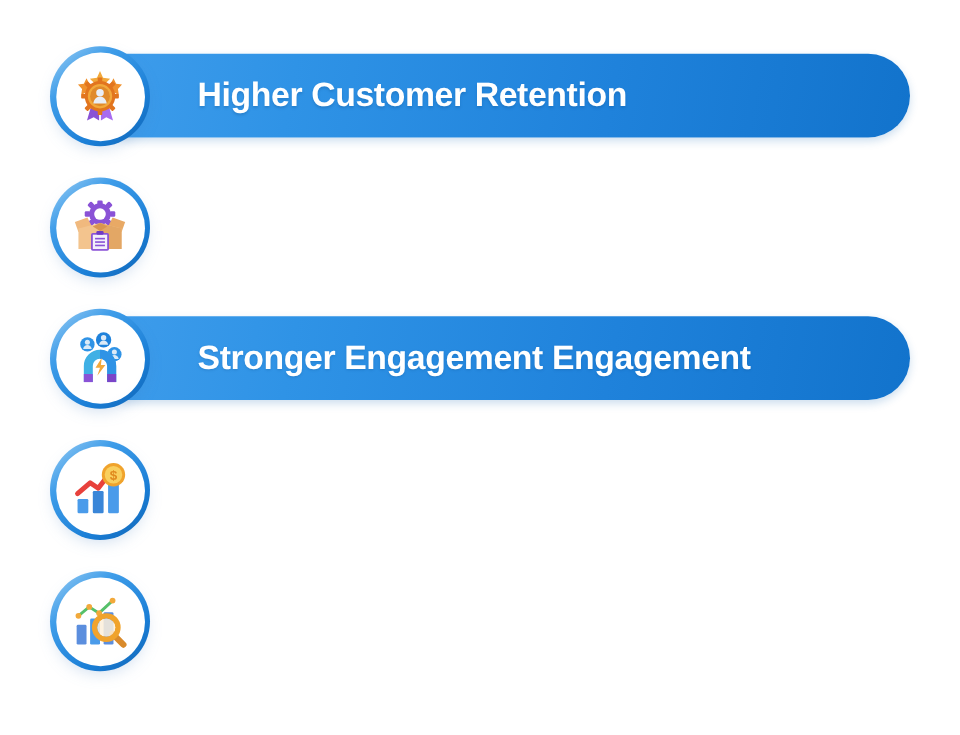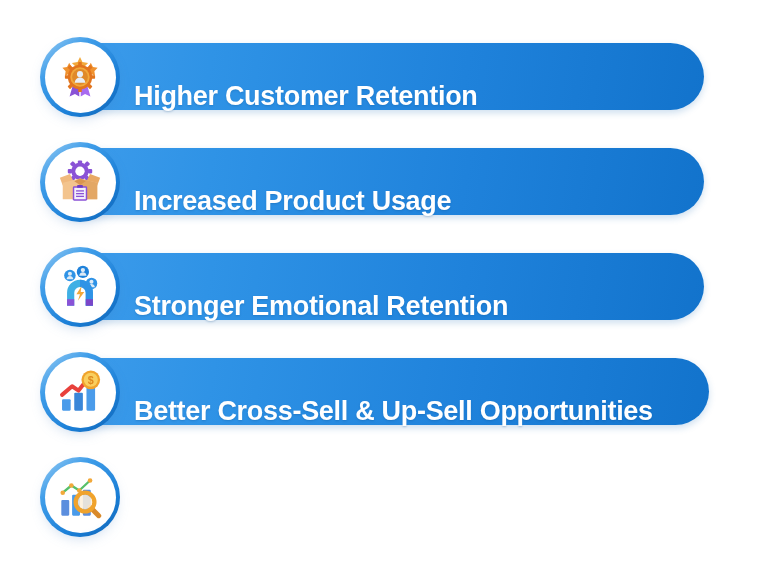--- a/index.html
+++ b/index.html
@@ -24,28 +24,28 @@
   .row {
     position: absolute;
     left: 0;
     width: 768px;
     height: 104px;
   }
 
   
   .bar {
     position: absolute;
-    left: 72px;
+    left: 96px;
     top: 6px;
     height: 67px;
     border-radius: 0 34px 34px 0;
     background: linear-gradient(100deg, #3d9ceb 0%, #2f93e6 22%, #1f82db 62%, #1273cc 100%);
     box-shadow: 0 3px 7px rgba(30, 110, 180, 0.22);
     display: flex;
-    align-items: flex-end;
+    align-items: center;
     box-sizing: border-box;
     padding-left: 62px;
   }
 
   .bar-label {
     color: #ffffff;
     font-size: 27px;
     font-weight: bold;
     letter-spacing: -0.3px;
     white-space: nowrap;
@@ -137,23 +137,20 @@
 
             <circle cx="32" cy="28" r="4.2" fill="#e9eef5"></circle>
             <path d="M24.5 40 C25.5 34.6 28.4 32.6 32 32.6 C35.6 32.6 38.5 34.6 39.5 40 Z" fill="#e9eef5"></path>
           </svg>
         </div>
       </div>
     </div>
   </div>
 
   <div class="row" style="top:142px;">
-    <div class="bar" style="width:632px;">
-      <span class="bar-label">Increased Product Usage</span>
-    </div>
     <div class="circle-wrap">
       <div class="circle-shadow"></div>
       <div class="circle">
         <div class="circle-inner">
           <svg class="icon-svg" viewBox="0 0 64 64">
 
             <g fill="#8a52d6">
               <circle cx="32" cy="17" r="12"></circle>
               <rect x="29" y="2" width="6" height="6" rx="1.4"></rect>
               <rect x="29" y="26" width="6" height="6" rx="1.4"></rect>
@@ -182,21 +179,21 @@
               <rect x="26.5" y="51.1" width="11" height="1.8"></rect>
             </g>
           </svg>
         </div>
       </div>
     </div>
   </div>
 
   <div class="row" style="top:247px;">
     <div class="bar" style="width:632px;">
-      <span class="bar-label">Stronger Emotional Retention</span>
+      <span class="bar-label">Stronger Engagement Engagement</span>
     </div>
     <div class="circle-wrap">
       <div class="circle-shadow"></div>
       <div class="circle">
         <div class="circle-inner">
           <svg class="icon-svg" viewBox="0 0 64 64">
 
             <g>
               <circle cx="18" cy="16" r="8" fill="#2f93e6"></circle>
               <circle cx="18" cy="13.6" r="2.8" fill="#dceaf7"></circle>
@@ -219,23 +216,20 @@
             <rect x="40" y="49" width="10" height="9" fill="#7b45c8"></rect>
 
             <polygon points="34,31 27,42 32,42 29,51 38,39 33,39" fill="#f2a93b"></polygon>
           </svg>
         </div>
       </div>
     </div>
   </div>
 
   <div class="row" style="top:352px;">
-    <div class="bar" style="width:637px;">
-      <span class="bar-label">Better Cross-Sell &amp; Up-Sell Opportunities</span>
-    </div>
     <div class="circle-wrap">
       <div class="circle-shadow"></div>
       <div class="circle">
         <div class="circle-inner">
           <svg class="icon-svg" viewBox="0 0 64 64">
 
             <rect x="7" y="42" width="12" height="16" rx="1.5" fill="#4a9bea"></rect>
             <rect x="24" y="33" width="12" height="25" rx="1.5" fill="#3a86d8"></rect>
             <rect x="41" y="25" width="12" height="33" rx="1.5" fill="#4a9bea"></rect>
 

